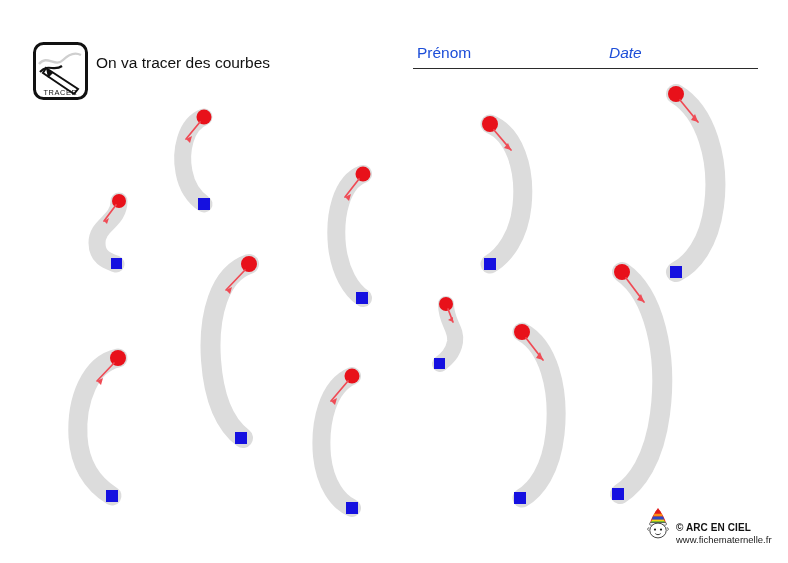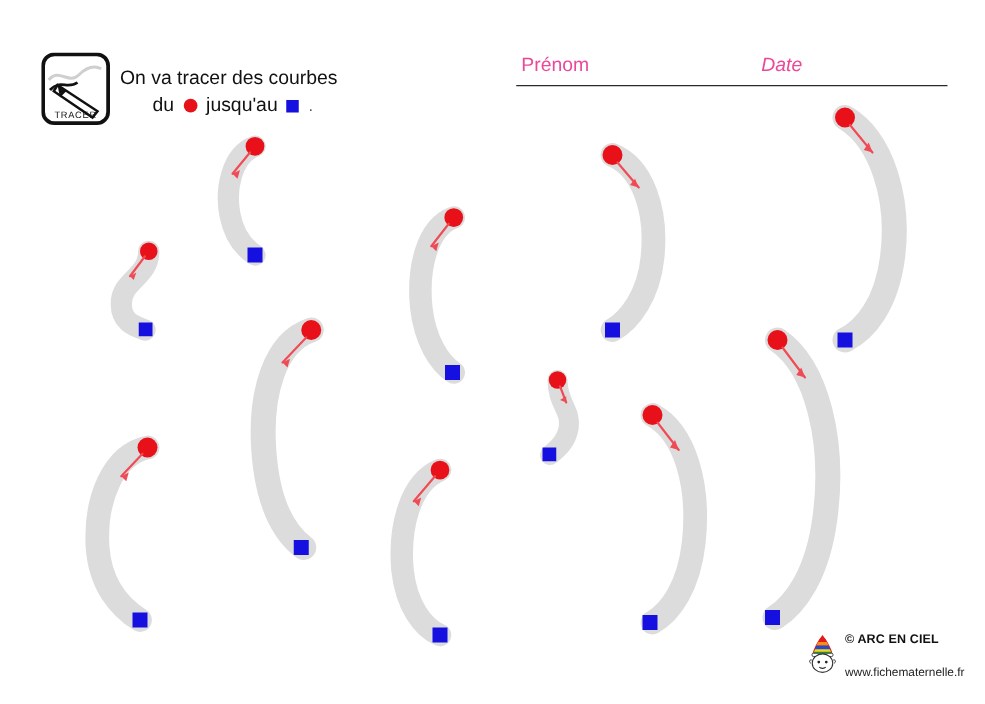--- a/index.html
+++ b/index.html
@@ -75,21 +75,21 @@
     top: 44px;
     width: 345px;
   }
   #name-date .labels {
     position: relative;
     height: 24px;
   }
   #name-date .labels span {
     position: absolute;
     font-size: 15.5px;
-    color: #ec4899;
+    color: #1d4ed8;
   }
   #label-prenom { left: 4px; top: 0; }
   #label-date   { left: 196px; top: 0; font-style: italic; }
   #name-date .rule {
     height: 0;
     border-top: 1.6px solid #2b2b2b;
     width: 100%;
   }
 
   
@@ -136,53 +136,47 @@
     left: 33px;
     top: 3px;
     width: 112px;
   }
   #credit-brand {
     font-size: 10px;
     font-weight: bold;
     color: #111111;
     letter-spacing: 0.1px;
     white-space: nowrap;
+    margin-top: 16px;
   }
   #credit-url {
     font-size: 9.5px;
     color: #222222;
     white-space: nowrap;
-    margin-top: 16px;
+    margin-top: 1px;
   }
 </style>
 </head>
 <body>
 
 <div id="page">
 
   <div id="tracer-logo">
     <svg viewBox="0 0 55 58" width="55" height="58">
       <rect x="1.5" y="1.5" width="52" height="55" rx="9" ry="9" fill="#ffffff" stroke="#111111" stroke-width="3"></rect>
       <path d="M6 22 C14 12 22 26 30 18 C36 12 42 10 48 13" fill="none" stroke="#cfcfcf" stroke-width="2.4"></path>
       <path d="M7 30 C15 21 21 30 29 24" fill="none" stroke="#111111" stroke-width="2.2"></path>
       <path d="M13 26 L45 47 L41 52 L10 31 Z" fill="#ffffff" stroke="#111111" stroke-width="2"></path>
       <path d="M13 26 L20 31 L15 36 Z" fill="#111111"></path>
       <text x="27.5" y="52.5" font-family="'Liberation Sans', sans-serif" font-size="7.4" fill="#111111" text-anchor="middle" letter-spacing="0.6">TRACER</text>
     </svg>
   </div>
 
   <div id="instruction">
     <div class="line1">On va tracer des courbes</div>
-    <div class="line2">
-      <span>du</span>
-      <span class="inline-dot"></span>
-      <span>jusqu'au</span>
-      <span class="inline-square"></span>
-      <span class="inline-period">.</span>
-    </div>
   </div>
 
   <div id="name-date">
     <div class="labels">
       <span id="label-prenom">Prénom</span>
       <span id="label-date">Date</span>
     </div>
     <div class="rule"></div>
   </div>
 

